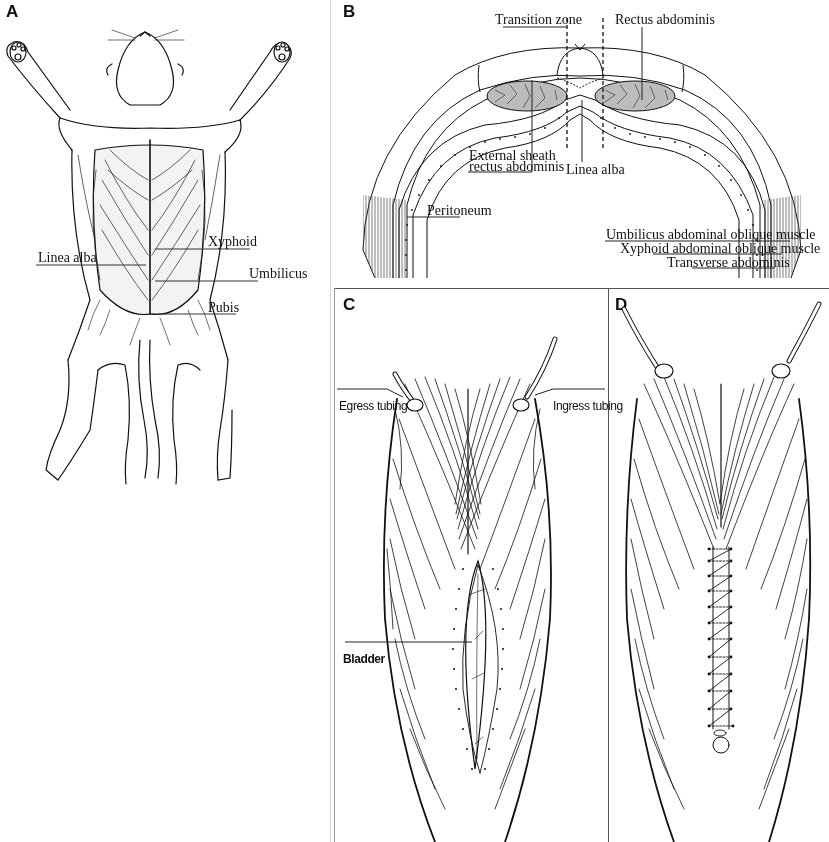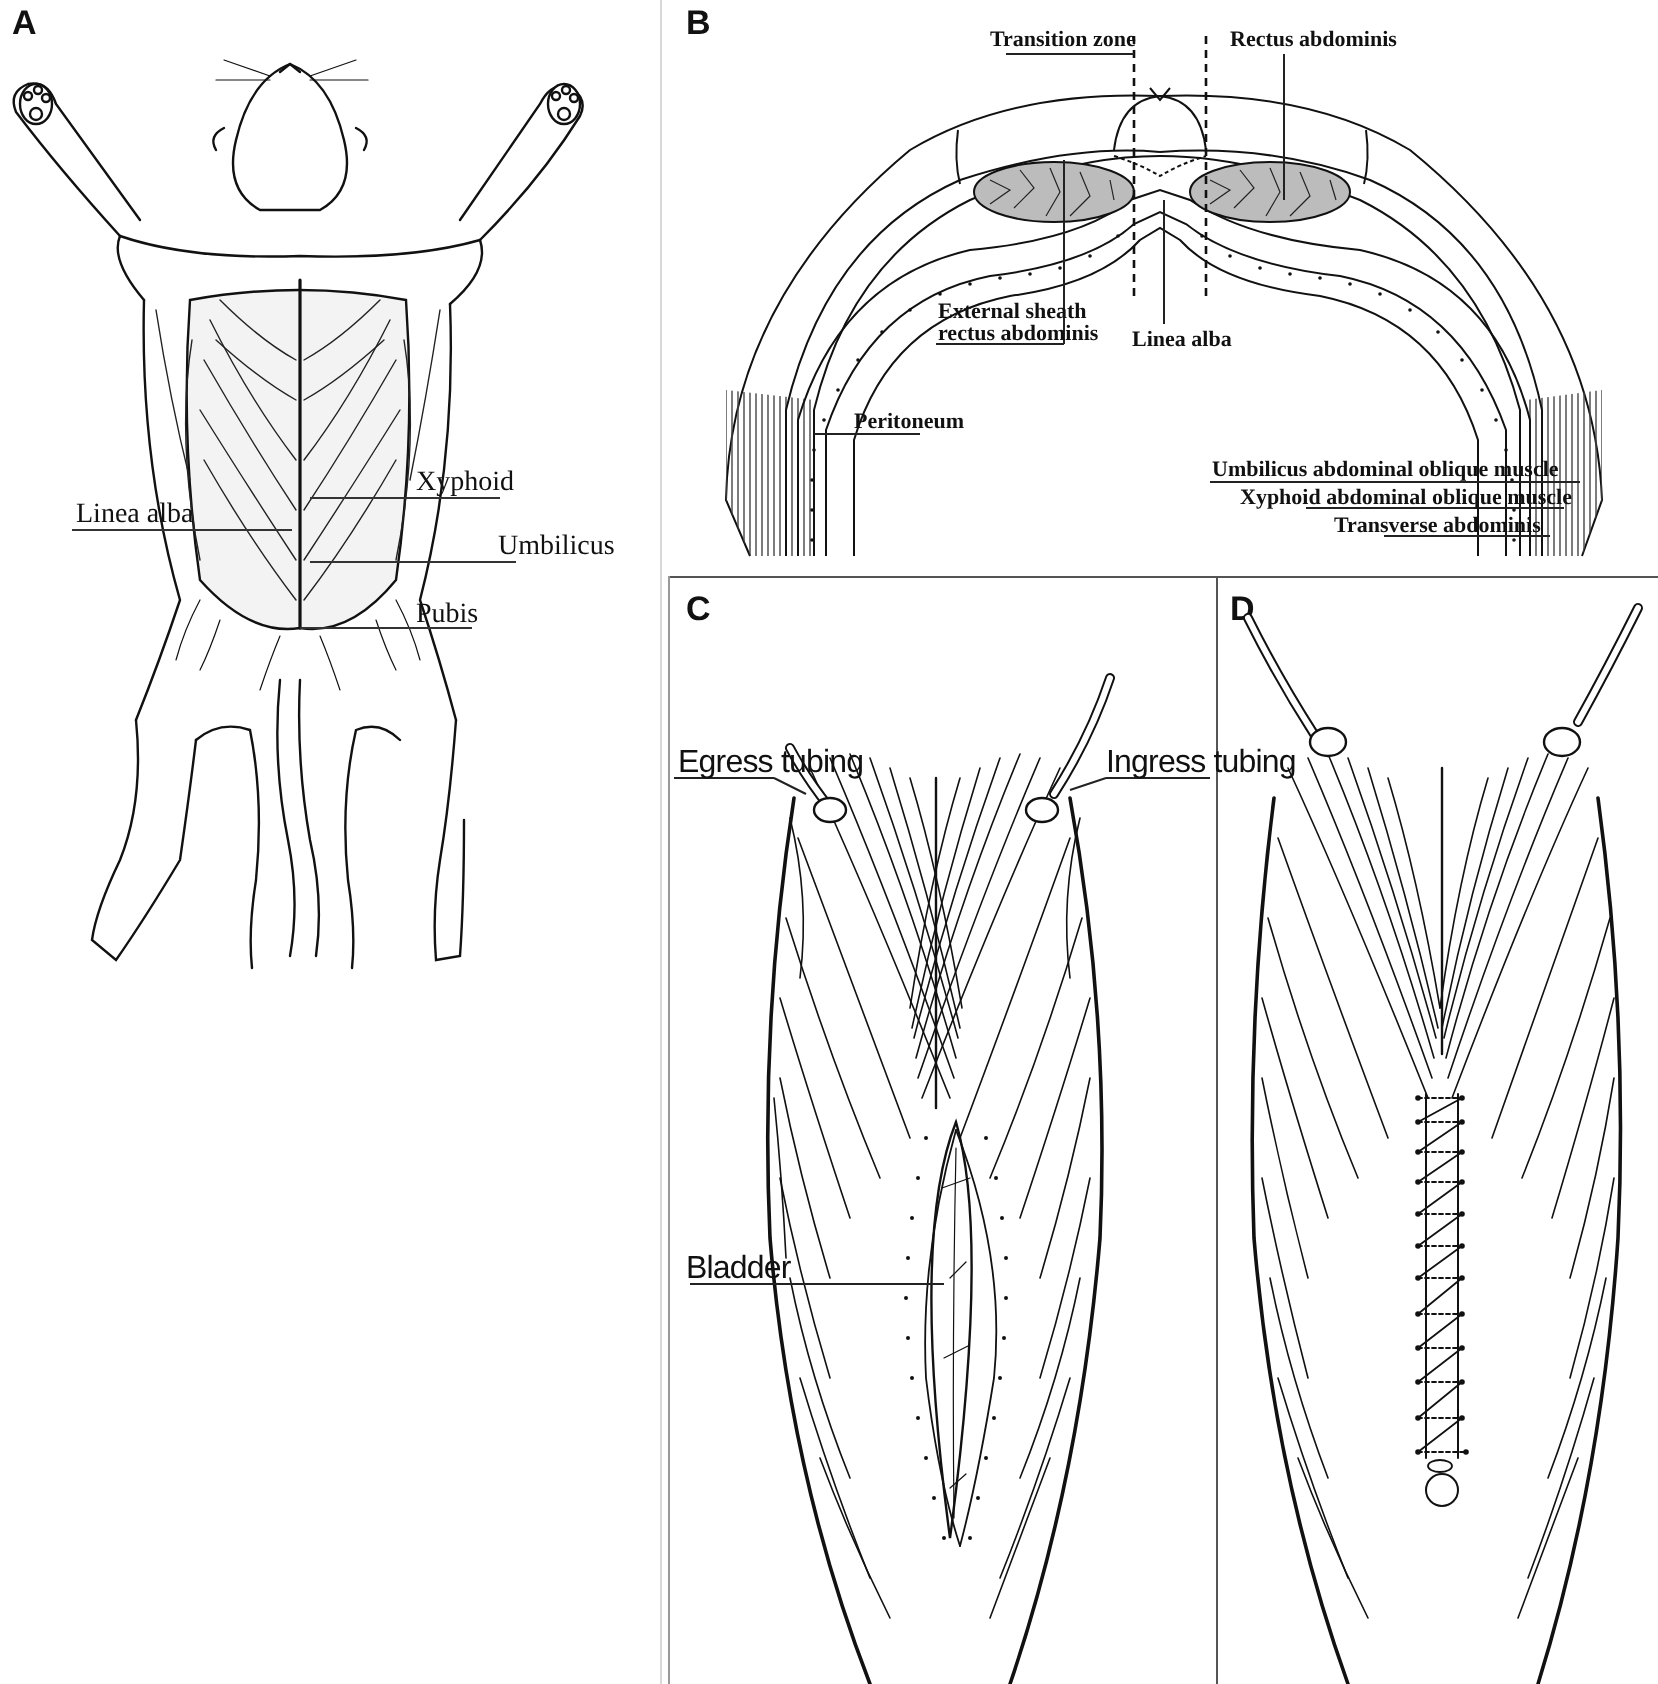--- a/index.html
+++ b/index.html
@@ -1,21 +1,21 @@
 <!DOCTYPE html>
 <html><head>
 <meta charset="utf-8">
 <style>
   html, body { margin: 0; padding: 0; background: #ffffff; }
   body { width: 829px; height: 842px; position: relative; overflow: hidden; font-family: "Liberation Serif", serif; color: #111; }
   .panel { position: absolute; }
   .panel-letter { position: absolute; font-family: "Liberation Sans", sans-serif; font-weight: bold; font-size: 17px; color: #111; }
   .lbl { position: absolute; font-family: "Liberation Serif", serif; font-size: 14px; color: #111; white-space: nowrap; line-height: 12px; }
-  .lbl.small { font-size: 11px; font-weight: bold; }
-  .lbl.cond { font-family: "Liberation Sans", sans-serif; font-size: 16px; letter-spacing: -0.4px; }
+  .lbl.small { font-size: 14px; }
+  .lbl.cond { font-family: "Liberation Sans", sans-serif; font-size: 12px; letter-spacing: -0.4px; margin-top: 24px; }
   svg { position: absolute; left: 0; top: 0; overflow: visible; }
   .border-line { position: absolute; background: #555; }
   .border-faint { position: absolute; background: #d8d8d8; }
 </style>
 </head>
 <body>
 
 <div class="border-faint" style="left:330px; top:0; width:1px; height:842px;"></div>
 <div class="border-line" style="left:334px; top:288px; width:495px; height:1px;"></div>
 <div class="border-line" style="left:334px; top:288px; width:1px; height:554px; background:#999;"></div>
@@ -307,21 +307,21 @@
       <line x1="2" y1="100" x2="52" y2="100"></line>
       <line x1="52" y1="100" x2="68" y2="108"></line>
       <line x1="218" y1="100" x2="270" y2="100"></line>
       <line x1="200" y1="106" x2="218" y2="100"></line>
       <line x1="10" y1="353" x2="137" y2="353"></line>
     </g>
   </svg>
 
   <div class="lbl cond" style="left:4px; top:87px;">Egress tubing</div>
   <div class="lbl cond" style="left:218px; top:87px;">Ingress tubing</div>
-  <div class="lbl cond" style="left:8px; top:340px;">Bladder</div>
+  <div class="lbl cond" style="left:8px; top:340px;font-weight:bold;">Bladder</div>
 </div>
 
 <div class="panel" style="left:609px; top:289px; width:220px; height:553px;">
   <div class="panel-letter" style="left:6px; top:6px;">D</div>
 
   <svg width="220" height="553" viewBox="0 0 220 553">
     <g fill="none" stroke="#111" stroke-linecap="round">
 
       <path d="M28 110 Q14 220 18 330 Q28 450 65 553" stroke-width="1.8"></path>
       <path d="M190 110 Q205 220 200 330 Q192 450 160 553" stroke-width="1.8"></path>

